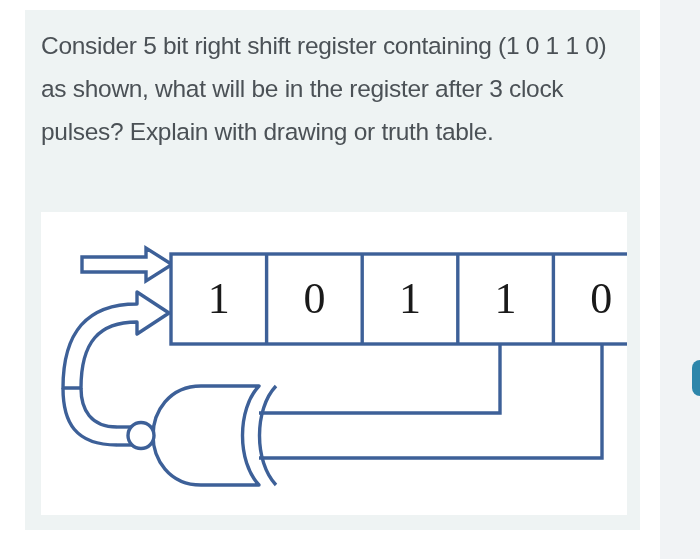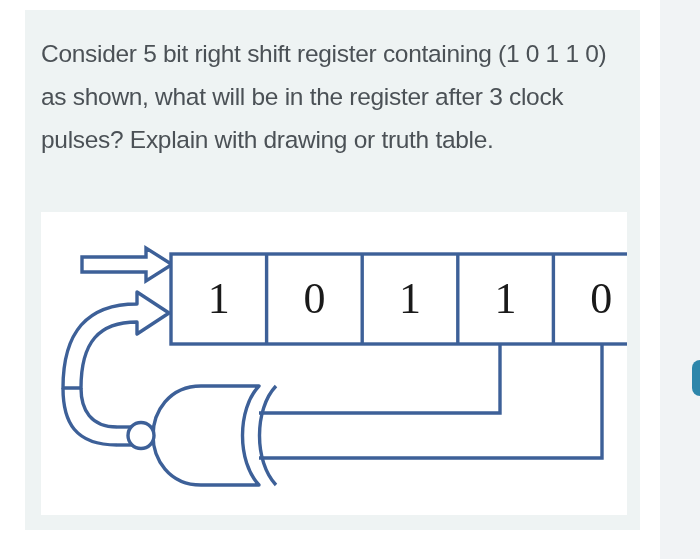--- a/index.html
+++ b/index.html
@@ -32,21 +32,20 @@
     left: 16px;
     top: 14px;
     width: 586px;
     color: #4b5156;
     font-family: "Liberation Sans", sans-serif;
     font-size: 24.5px;
     line-height: 43px;
     letter-spacing: -0.3px;
     font-weight: 400;
     white-space: pre-wrap;
-    margin-top: 8px;
   }
 
   
   #figure-card {
     position: absolute;
     left: 16px;
     top: 202px;
     width: 586px;
     height: 303px;
     background: #ffffff;

